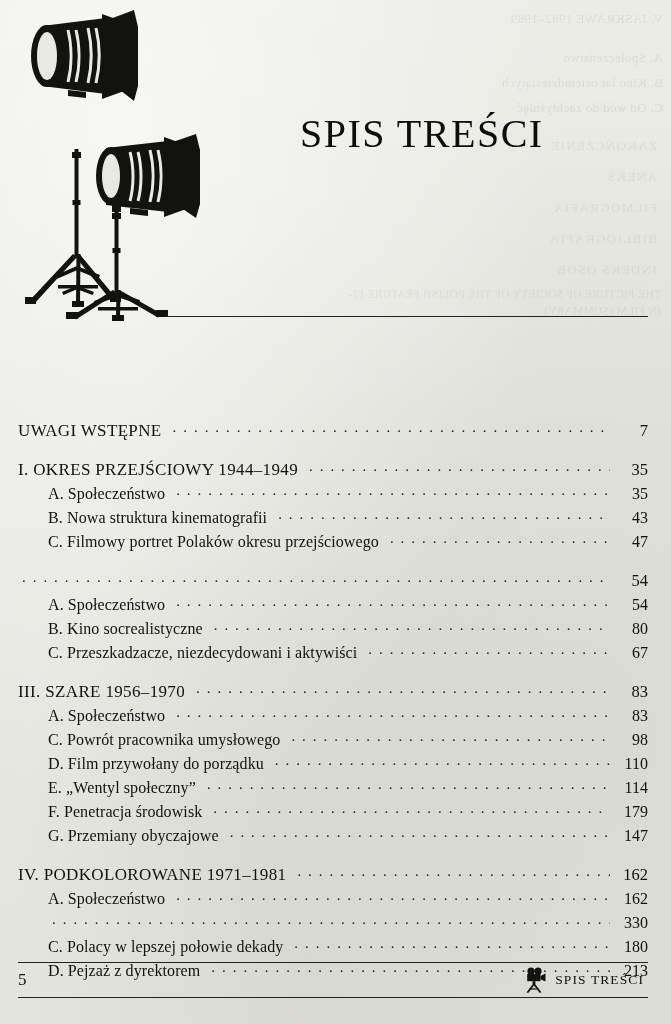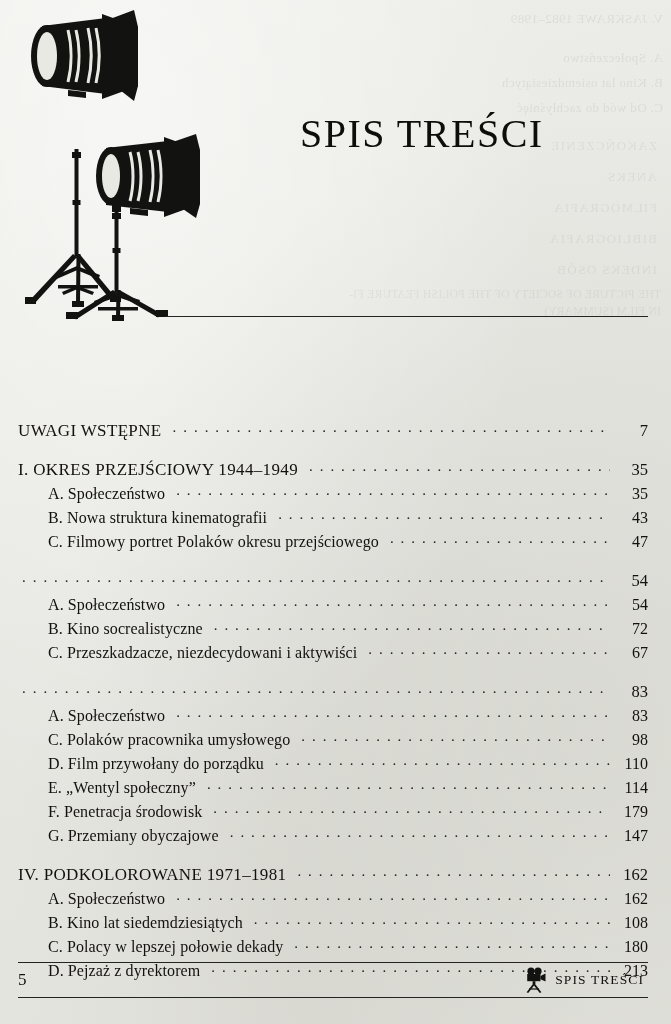--- a/index.html
+++ b/index.html
@@ -346,40 +346,41 @@
         <span class="pageno">54</span>
       </div>
       <div class="toc-row level-sub">
         <span class="label">A. Społeczeństwo</span>
         <span class="leader"></span>
         <span class="pageno">54</span>
       </div>
       <div class="toc-row level-sub">
         <span class="label">B. Kino socrealistyczne</span>
         <span class="leader"></span>
-        <span class="pageno">72</span>
+        <span class="pageno">80</span>
       </div>
       <div class="toc-row level-sub">
         <span class="label">C. Przeszkadzacze, niezdecydowani i aktywiści</span>
         <span class="leader"></span>
         <span class="pageno">67</span>
       </div>
     </div>
     <div class="toc-group">
       <div class="toc-row level-top">
+        <span class="label">III. SZARE 1956–1970</span>
         <span class="leader"></span>
         <span class="pageno">83</span>
       </div>
       <div class="toc-row level-sub">
         <span class="label">A. Społeczeństwo</span>
         <span class="leader"></span>
         <span class="pageno">83</span>
       </div>
       <div class="toc-row level-sub">
-        <span class="label">C. Polaków pracownika umysłowego</span>
+        <span class="label">C. Powrót pracownika umysłowego</span>
         <span class="leader"></span>
         <span class="pageno">98</span>
       </div>
       <div class="toc-row level-sub">
         <span class="label">D. Film przywołany do porządku</span>
         <span class="leader"></span>
         <span class="pageno">110</span>
       </div>
       <div class="toc-row level-sub">
         <span class="label">E. „Wentyl społeczny”</span>
@@ -402,23 +403,22 @@
         <span class="label">IV. PODKOLOROWANE 1971–1981</span>
         <span class="leader"></span>
         <span class="pageno">162</span>
       </div>
       <div class="toc-row level-sub">
         <span class="label">A. Społeczeństwo</span>
         <span class="leader"></span>
         <span class="pageno">162</span>
       </div>
       <div class="toc-row level-sub">
-        <span class="label">B. Kino lat siedemdziesiątych</span>
-        <span class="leader"></span>
-        <span class="pageno">108</span>
+        <span class="leader"></span>
+        <span class="pageno">330</span>
       </div>
       <div class="toc-row level-sub">
         <span class="label">C. Polacy w lepszej połowie dekady</span>
         <span class="leader"></span>
         <span class="pageno">180</span>
       </div>
       <div class="toc-row level-sub">
         <span class="label">D. Pejzaż z dyrektorem</span>
         <span class="leader"></span>
         <span class="pageno">213</span>

